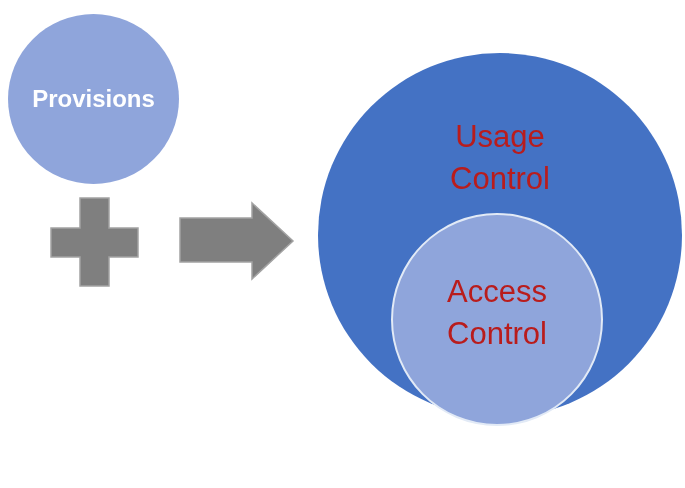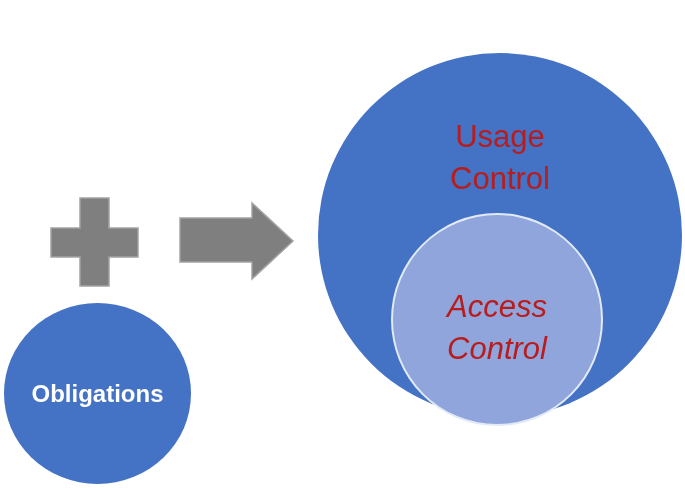--- a/index.html
+++ b/index.html
@@ -57,47 +57,46 @@
     font-size: 31px;
     line-height: 42px;
     font-weight: 400;
     text-align: center;
   }
   .usage-label {
     left: 318px; top: 116px;
     width: 364px;
   }
   .access-label {
-    left: 391px; top: 286px;
+    left: 391px; top: 271px;
     width: 212px;
-    font-style: italic;
   }
   .op-svg {
     position: absolute;
   }
   .plus-svg { left: 45px; top: 192px; }
   .arrow-svg { left: 175px; top: 198px; }
 </style>
 </head>
 <body>
 
 <div id="canvas">
 
+  <div class="circle circle-provisions">
+    <span class="small-label">Provisions</span>
+  </div>
 
   <svg class="op-svg plus-svg" width="100" height="100" viewBox="0 0 100 100">
     <path d="M35,6 L64,6 L64,36 L93,36 L93,65 L64,65 L64,94 L35,94 L35,65 L6,65 L6,36 L35,36 Z" fill="#7F7F7F" stroke="#A3A3A3" stroke-width="1.5"></path>
   </svg>
 
   <svg class="op-svg arrow-svg" width="125" height="85" viewBox="0 0 125 85">
     <polygon points="5,20 77,20 77,5 118,43 77,81 77,64 5,64" fill="#7F7F7F" stroke="#A3A3A3" stroke-width="1.5"></polygon>
   </svg>
 
-  <div class="circle circle-obligations">
-    <span class="small-label">Obligations</span>
-  </div>
 
   <div class="circle circle-usage"></div>
 
   <div class="circle circle-access"></div>
 
   <div class="big-label usage-label">
     <div>Usage</div>
     <div>Control</div>
   </div>
 

